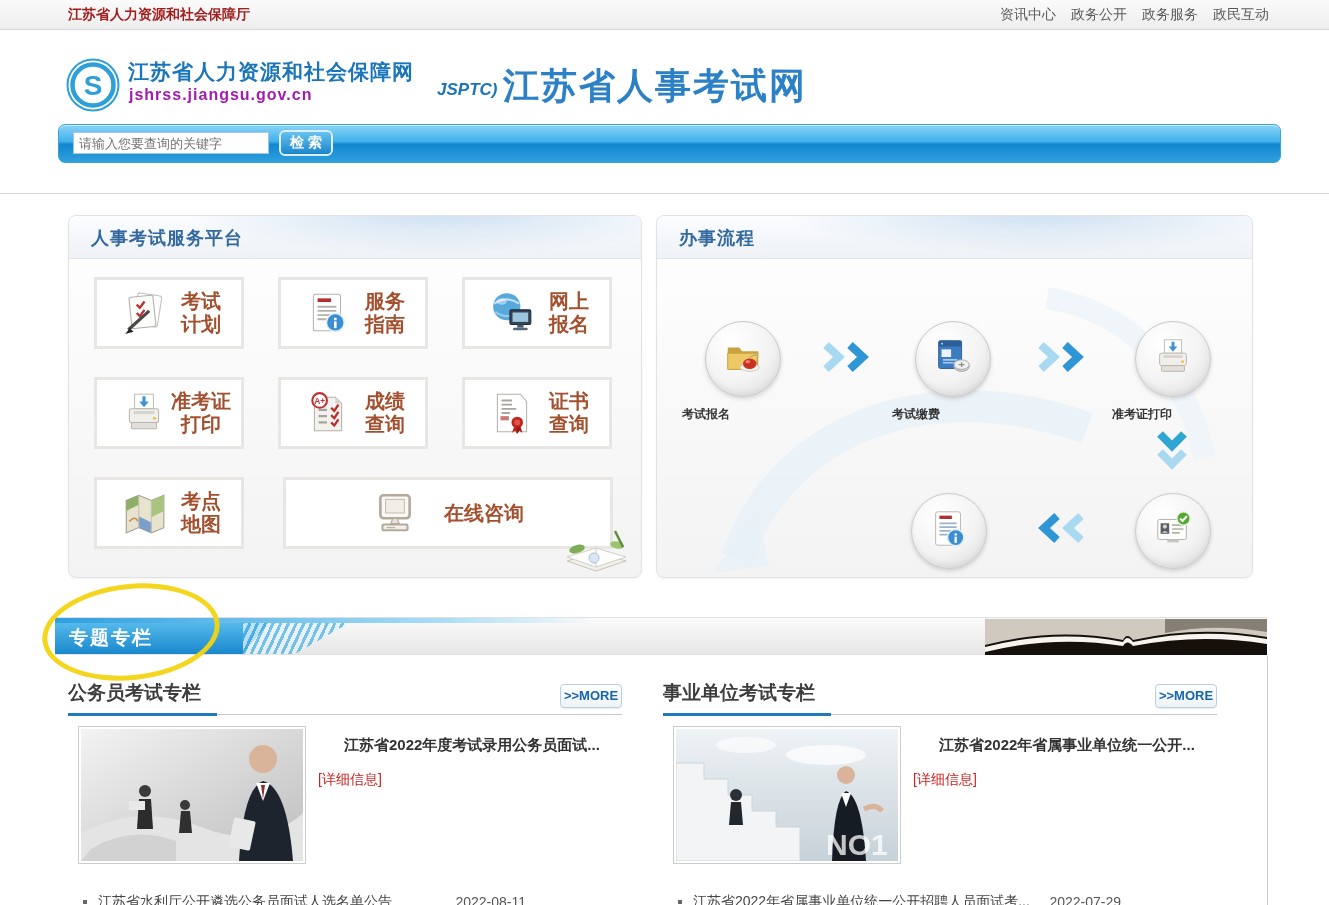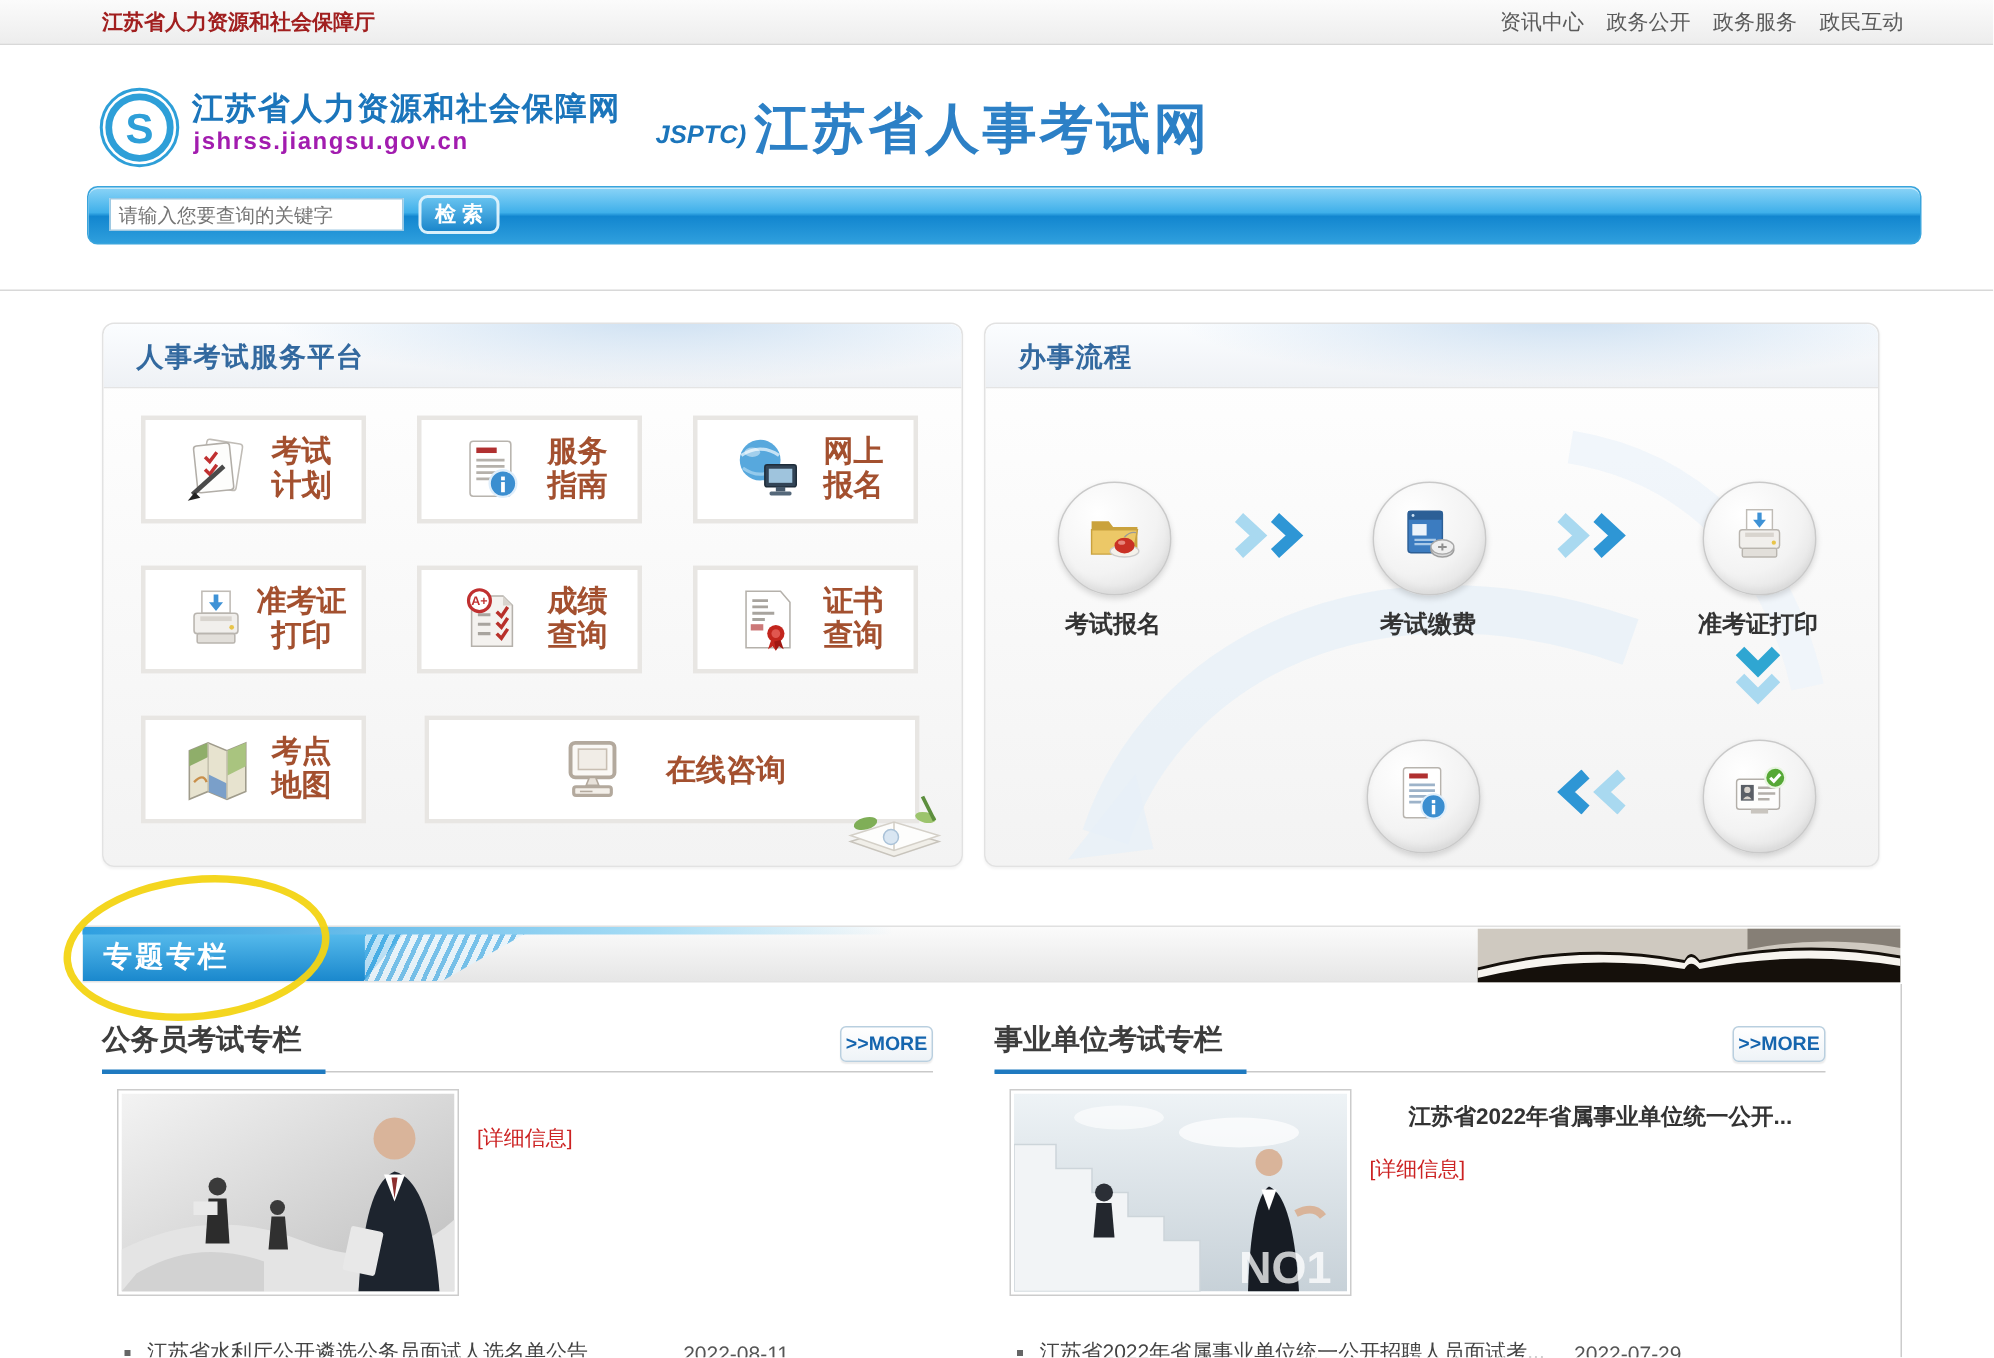--- a/index.html
+++ b/index.html
@@ -52,21 +52,21 @@
              box-sizing:border-box;display:flex;align-items:center;justify-content:center;gap:26px;cursor:pointer;}
   .sbtn-wide .lbl{font-size:20px;font-weight:bold;color:#a3502f;}
   .deco-book{position:absolute;right:6px;bottom:2px;width:80px;height:46px;}
 
   
   .flow-body{position:absolute;left:0;top:42px;width:100%;height:319px;overflow:hidden;}
   .flow-node{position:absolute;width:74px;height:74px;border-radius:50%;
              background:radial-gradient(circle at 35% 28%, #ffffff 0%, #f3f3f3 55%, #d7d7d7 100%);
              border:1px solid #c9c9c9;box-shadow:0 2px 4px rgba(0,0,0,.15), inset 0 -3px 5px rgba(0,0,0,.05);
              display:flex;align-items:center;justify-content:center;cursor:pointer;}
-  .flow-lbl{position:absolute;width:120px;text-align:center;font-size:16px;font-weight:600;color:#333;}
+  .flow-lbl{position:absolute;width:120px;text-align:left;font-size:12px;font-weight:600;color:#333;}
   .flow-arrow{position:absolute;}
 
   
   .band{position:absolute;left:55px;top:617px;width:1212px;height:38px;
         background:linear-gradient(#fbfbfb,#e6e6e6);border-top:1px solid #e0e0e0;border-bottom:1px solid #e3e3e3;box-sizing:border-box;}
   .band-topstrip{position:absolute;left:0;top:0;width:540px;height:5px;
                  background:linear-gradient(90deg,#2f9fe0,#a6dcf5 70%,rgba(255,255,255,0));}
   .band-tab{position:absolute;left:0;top:0;width:218px;height:36px;
             background:linear-gradient(#5ec1f0,#1a88cd);
             clip-path:polygon(0 0,100% 0,86% 100%,0 100%);}
@@ -445,20 +445,21 @@
           <circle cx="104" cy="76" r="5" fill="#3a3a3a"></circle>
           <path d="M98 104 L100 82 L109 82 L111 104 Z" fill="#303030"></path>
           <circle cx="182" cy="30" r="14" fill="#d9b49a"></circle>
           <path d="M158 132 Q162 60 182 52 Q206 58 212 132 Z" fill="#1d242e"></path>
           <path d="M175 54 L182 72 L189 54 Z" fill="#fff"></path>
           <path d="M180 56 L182 70 L184 56 Z" fill="#8c2f2f"></path>
           <rect x="150" y="90" width="22" height="30" rx="2" fill="#e8e8e8" transform="rotate(12 161 105)"></rect>
         </svg>
       </div>
       <div class="feat-txt">
+        <div class="feat-title">江苏省2022年度考试录用公务员面试...</div>
         <div class="feat-link">[详细信息]</div>
       </div>
     </div>
     <div class="news-list">
       <div class="news-item">
         <span class="bullet"></span>
         <span>江苏省水利厅公开遴选公务员面试人选名单公告</span>
         <span class="news-date">2022-08-11</span>
       </div>
     </div>

